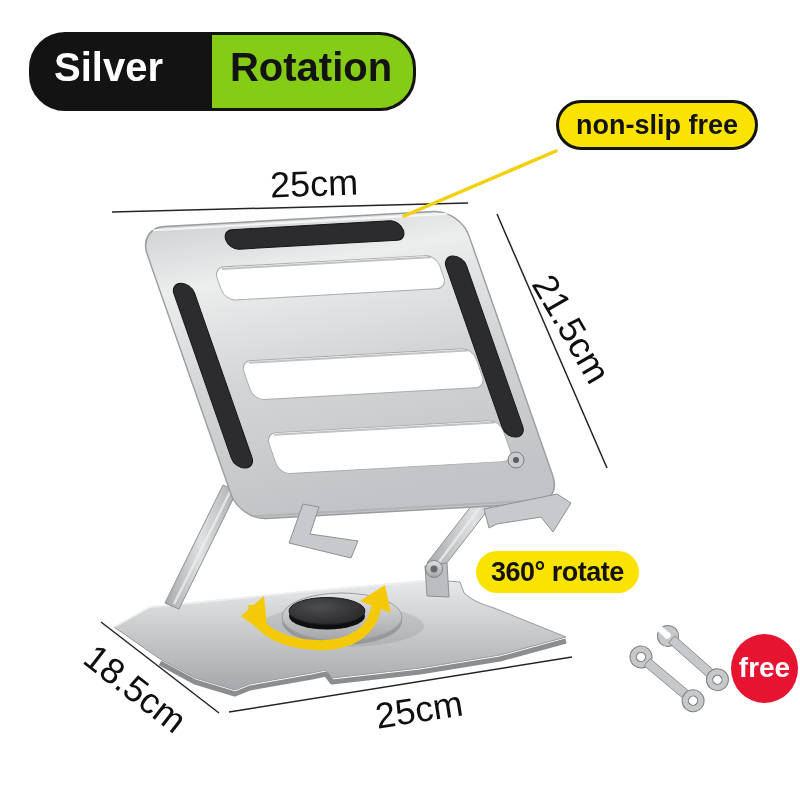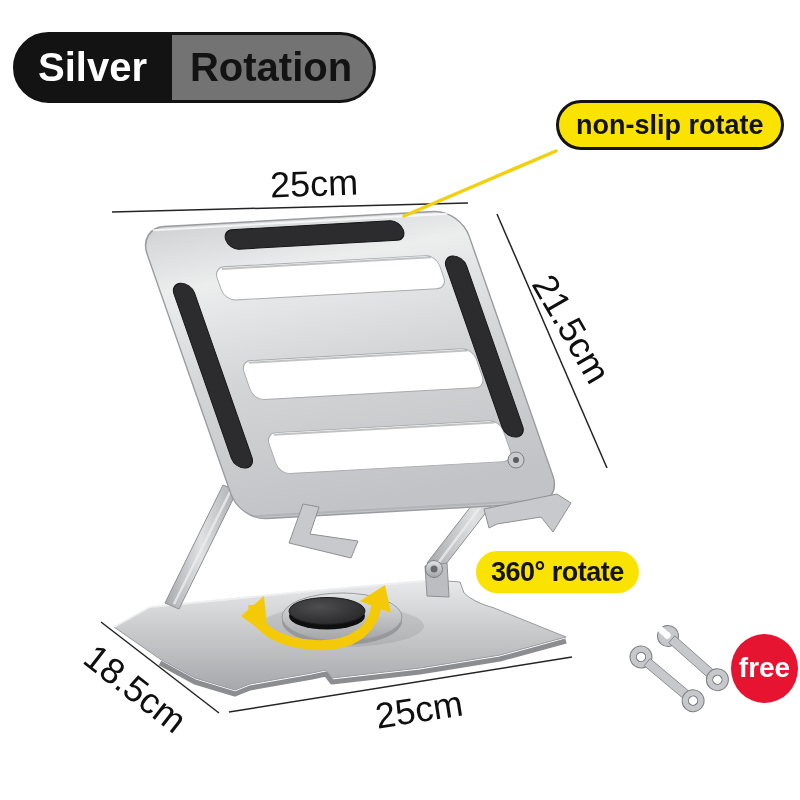--- a/index.html
+++ b/index.html
@@ -1,26 +1,26 @@
 <!DOCTYPE html>
 <html><head>
 <meta charset="utf-8">
 <style>
   html,body{margin:0;padding:0;}
   body{width:800px;height:800px;background:#ffffff;font-family:"Liberation Sans",sans-serif;overflow:hidden;}
   .stage{position:relative;width:800px;height:800px;background:#ffffff;}
   .stage svg{position:absolute;left:0;top:0;}
 
   
-  .combo-badge{position:absolute;left:13px;top:32px;display:flex;align-items:stretch;
+  .combo-badge{position:absolute;left:29px;top:32px;display:flex;align-items:stretch;
     border:3px solid #131313;border-radius:36px;overflow:hidden;background:#131313;}
   .combo-left{display:block;background:#131313;color:#ffffff;font-weight:700;font-size:40px;
     line-height:65px;padding:0 25px 0 22px;}
-  .combo-right{display:block;background:#737373;color:#131313;font-weight:700;font-size:40px;
-    line-height:65px;padding:0 21px 0 18px;}
+  .combo-right{display:block;background:#84cc16;color:#131313;font-weight:700;font-size:40px;
+    line-height:65px;padding:0 21px 8px 18px;margin-left:24px;}
   .callout-badge{position:absolute;left:556px;top:100px;background:#fbe301;border:3px solid #131313;
     border-radius:27px;color:#131313;font-weight:700;font-size:27px;line-height:44px;padding:0 17px;}
   .rot-badge{position:absolute;left:476px;top:551px;background:#fbe301;border-radius:22px;
     color:#131313;font-weight:700;font-size:27px;line-height:42px;padding:0 15px;letter-spacing:-0.5px;}
   .free-badge{position:absolute;left:731px;top:634px;width:67px;height:69px;background:#e61331;
     border-radius:50%;color:#ffffff;font-weight:700;font-size:28px;line-height:67px;text-align:center;}
 
   
   .dim{position:absolute;color:#0f0f0f;font-size:36px;white-space:nowrap;}
   .dim-top{left:270px;top:163px;transform:rotate(-2deg);}
@@ -139,21 +139,21 @@
     </g>
 
     <path d="M556,151 L404,216" stroke="#f2d00e" stroke-width="3.5" stroke-linecap="round"></path>
   </svg>
 
   <div class="combo-badge">
     <span class="combo-left">Silver</span>
     <span class="combo-right">Rotation</span>
   </div>
 
-  <div class="callout-badge">non-slip rotate</div>
+  <div class="callout-badge">non-slip free</div>
 
   <div class="rot-badge">360° rotate</div>
 
   <div class="free-badge">free</div>
 
   <div class="dim dim-top">25cm</div>
   <div class="dim dim-right">21.5cm</div>
   <div class="dim dim-left">18.5cm</div>
   <div class="dim dim-bottom">25cm</div>
 

